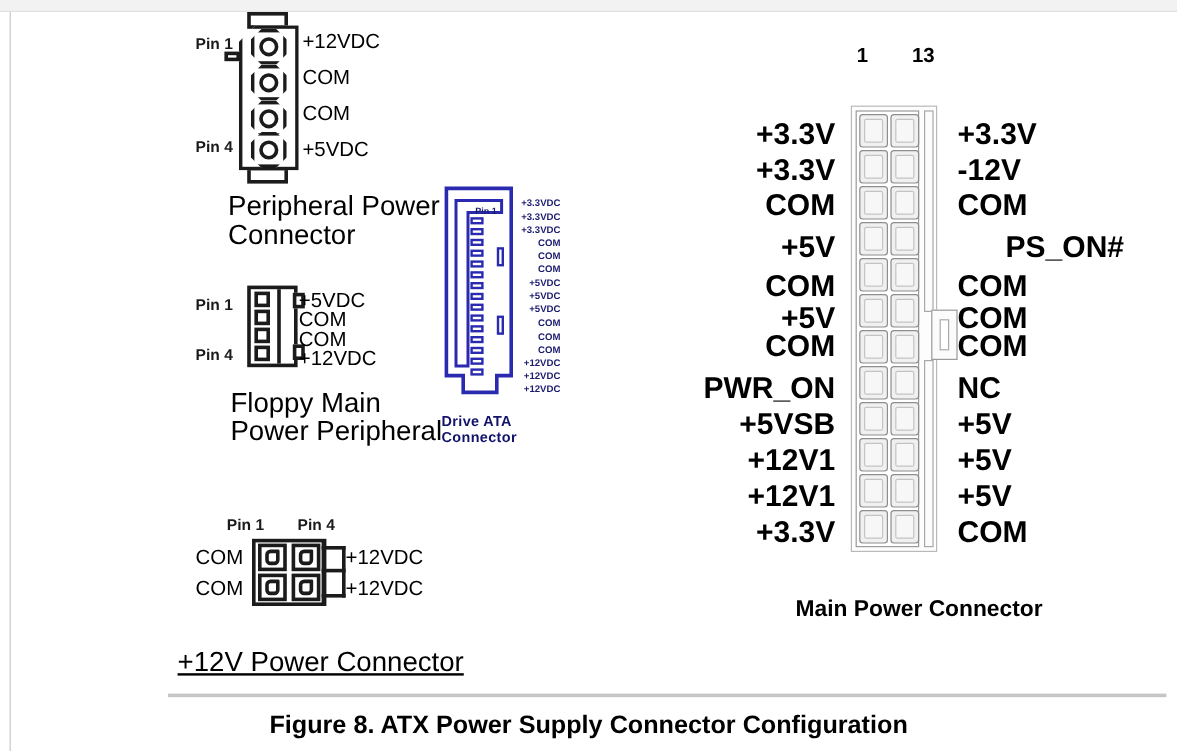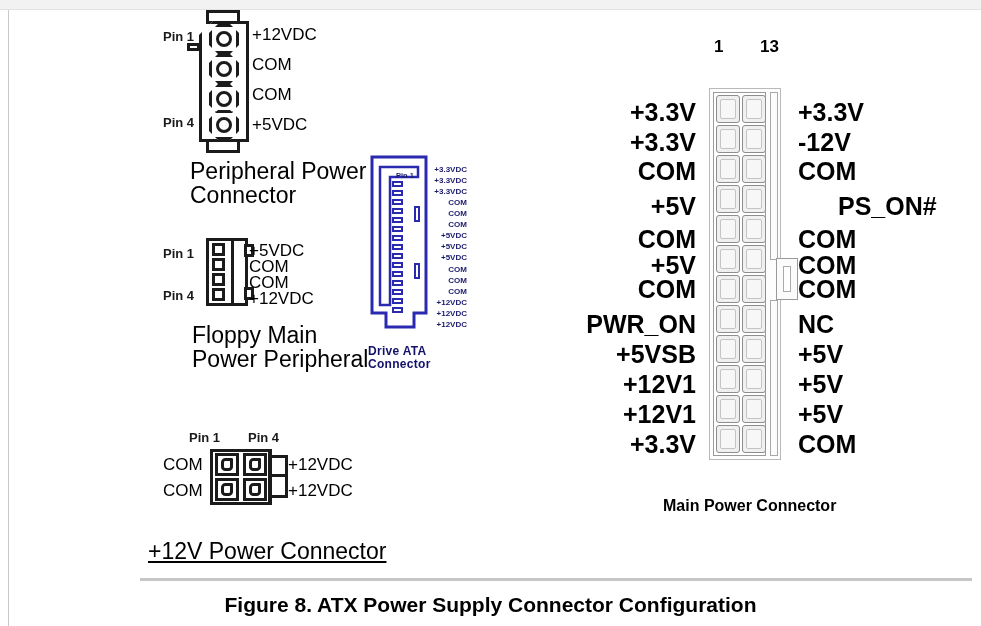--- a/index.html
+++ b/index.html
@@ -68,21 +68,21 @@
     font-weight: bold;
     color: #000;
   }
   .title-lbl {
     font-size: 23px;
     font-weight: normal;
     color: #000;
     line-height: 1.18;
   }
   .title-bold {
-    font-size: 16px;
+    font-size: 19px;
     font-weight: bold;
     color: #000;
   }
   .num-lbl {
     font-size: 17px;
     font-weight: bold;
     color: #000;
   }
 
   

